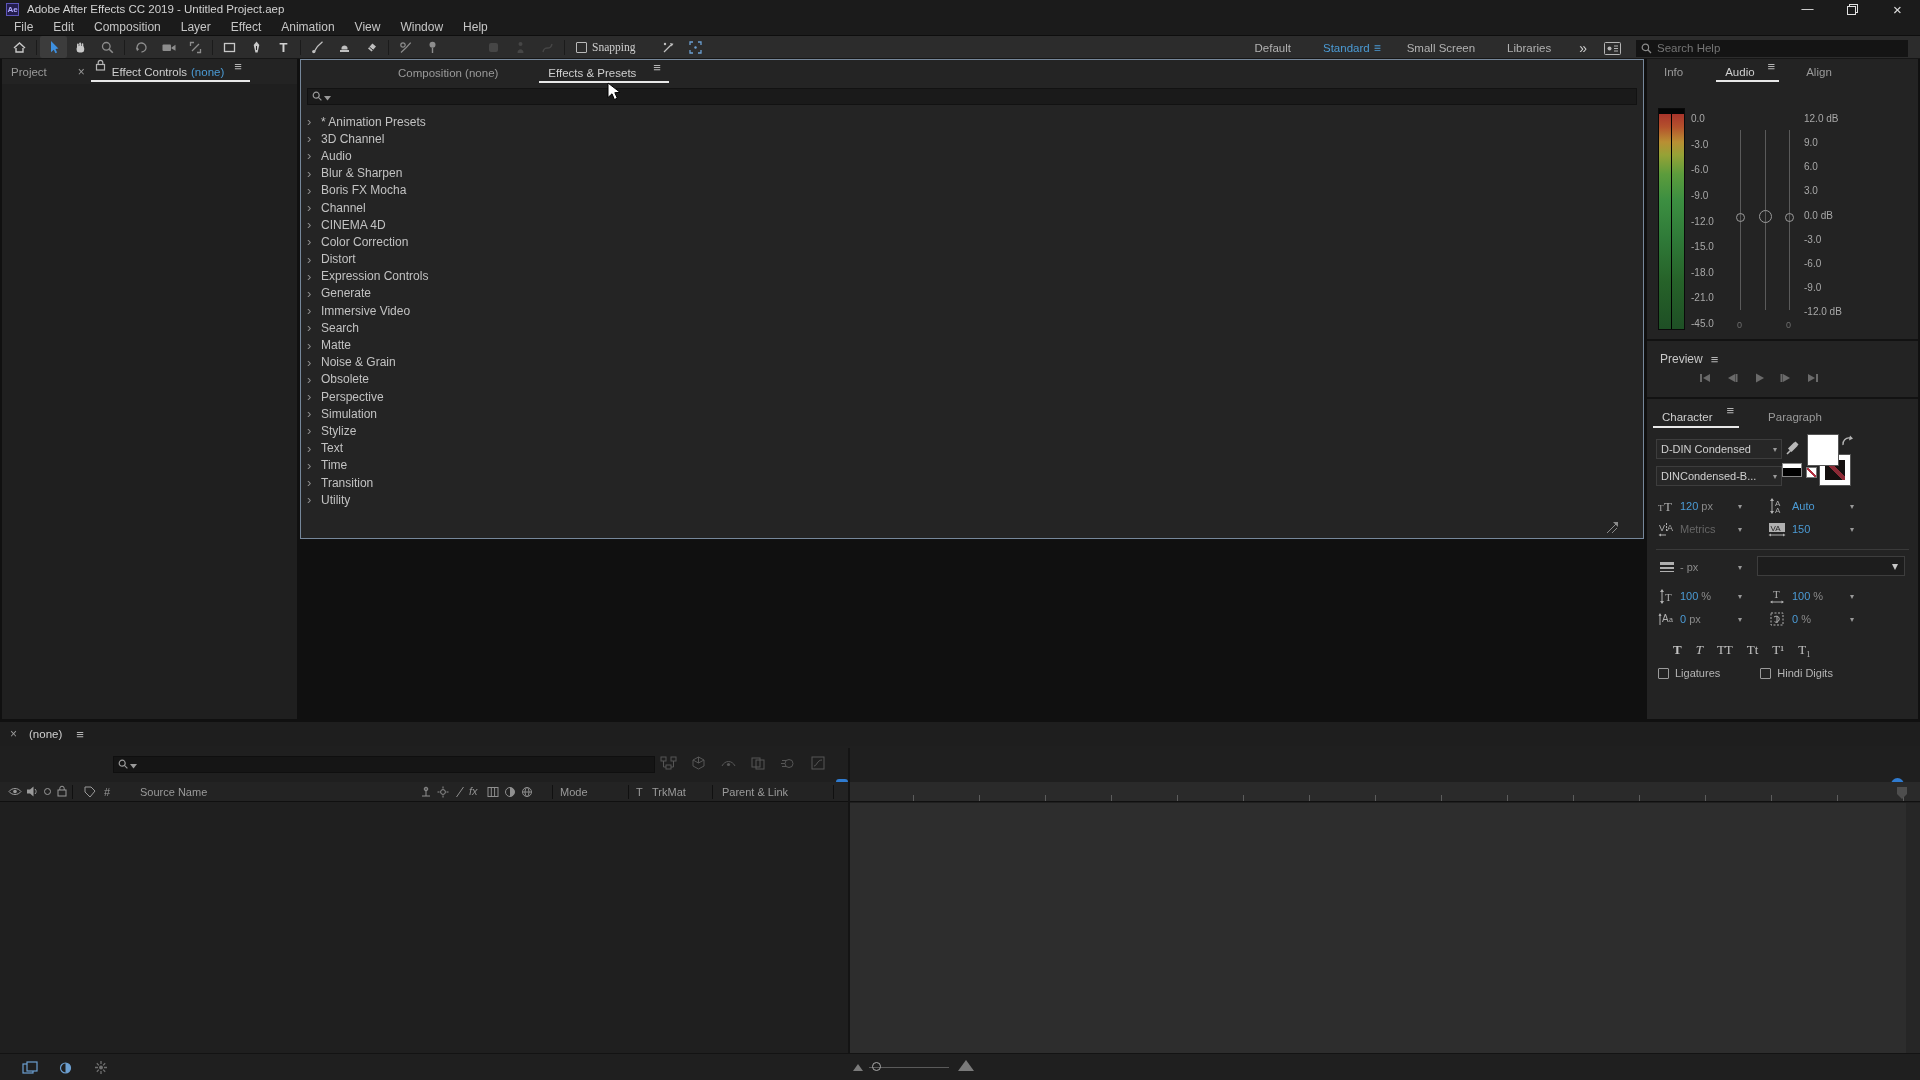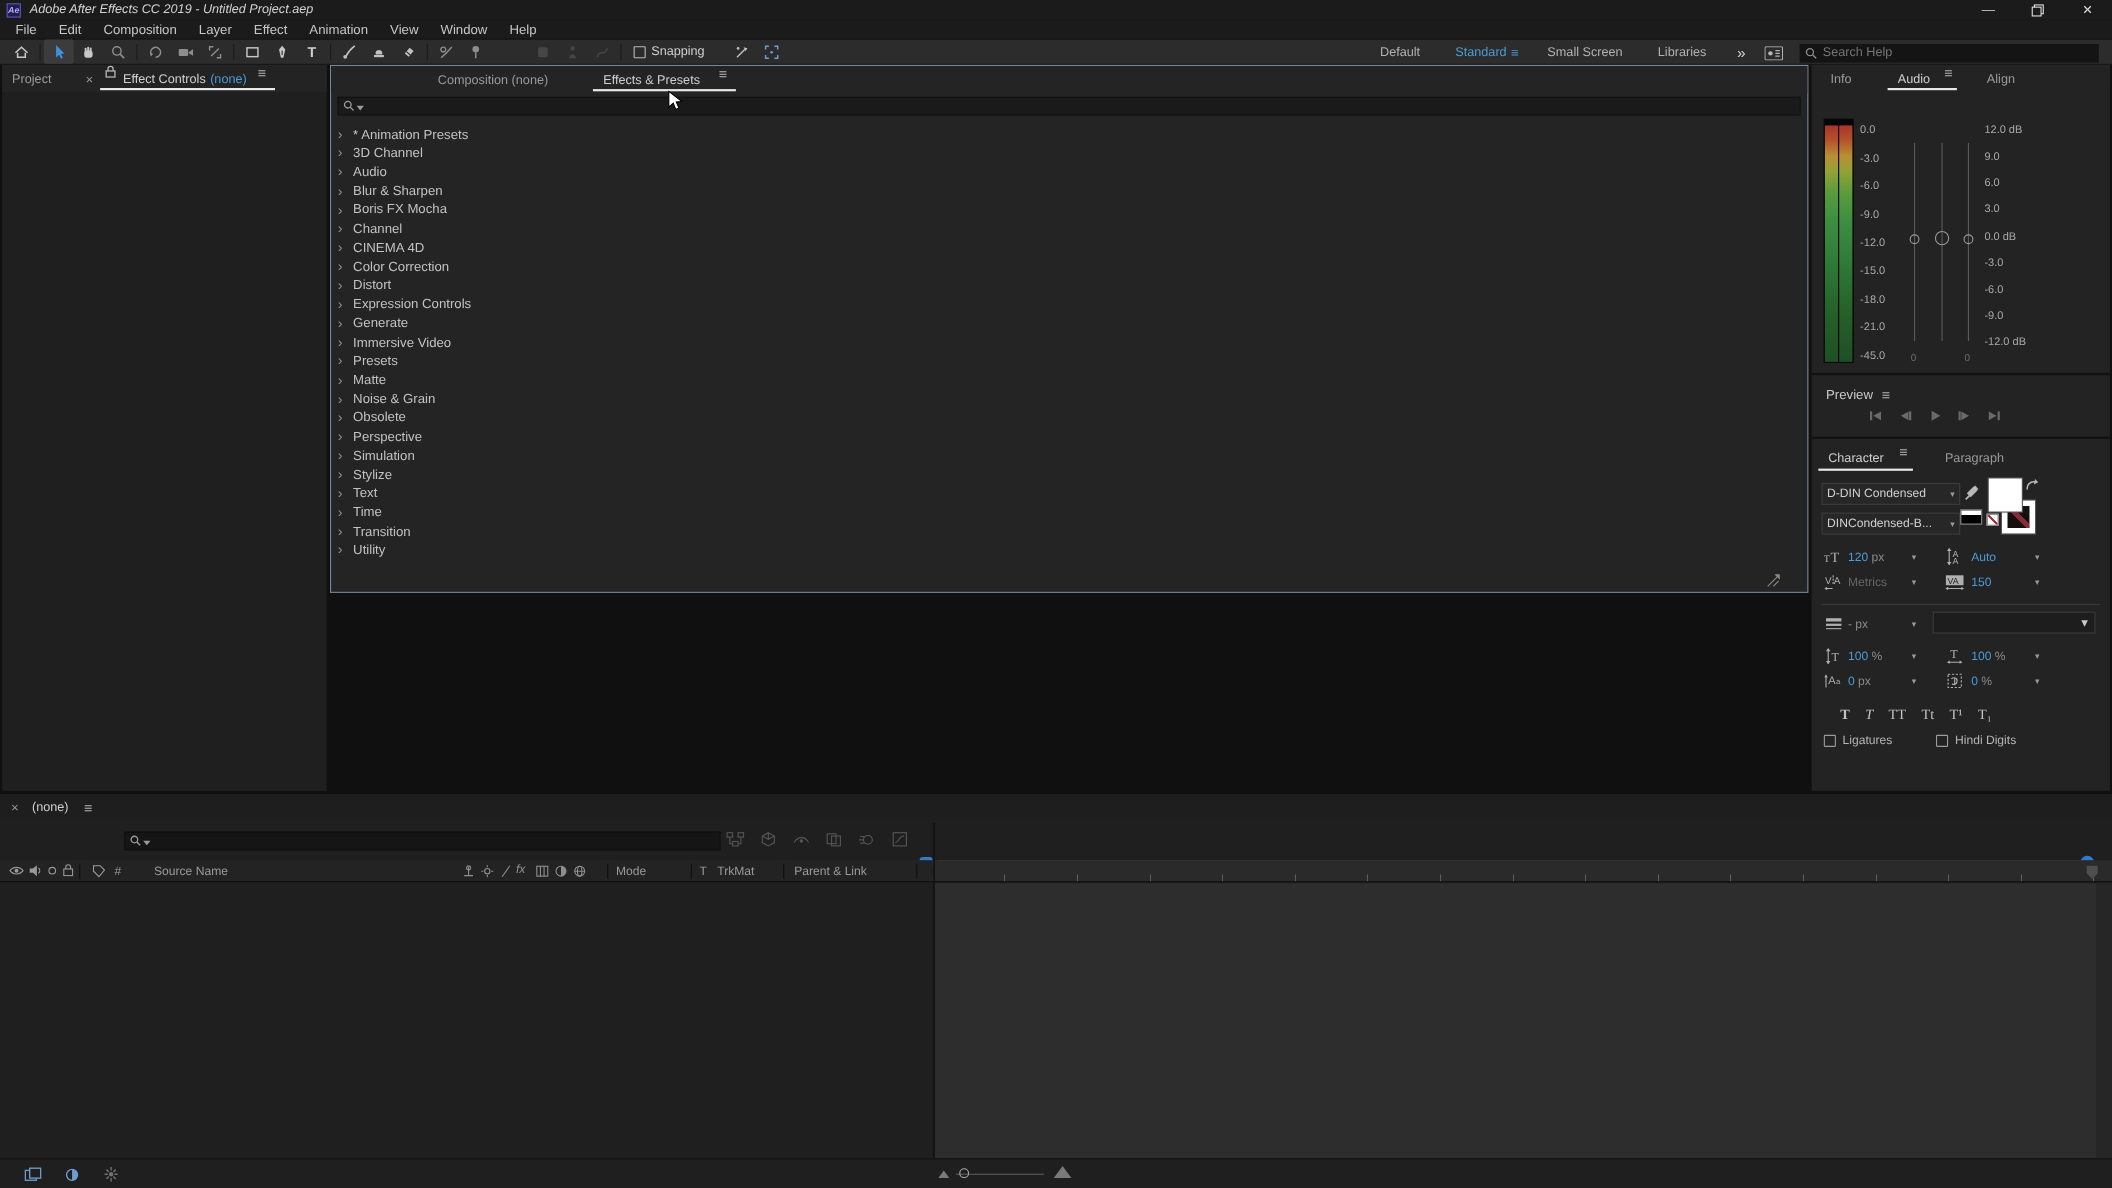--- a/index.html
+++ b/index.html
@@ -7,39 +7,39 @@
 body {
   background:#101010; color:#c8c8c8;
   font-family:"Liberation Sans","DejaVu Sans",sans-serif;
   font-size:12px; overflow:hidden; position:relative;
   -webkit-font-smoothing:antialiased;
 }
 .abs { position:absolute; }
 svg { display:block; }
 
 
-.titlebar { position:absolute; left:0; top:0; width:1920px; height:18px; background:#1b1b1b; display:flex; align-items:center;font-style:italic; }
+.titlebar { position:absolute; left:0; top:0; width:1920px; height:18px; background:#1b1b1b; display:flex; align-items:center; }
 .ae-badge { width:13px; height:13px; margin:0 8px 0 6px; background:#241e4e; border:1px solid #5c55b8; color:#b2acff; font-size:8px; font-weight:bold; display:flex; align-items:center; justify-content:center; }
 .title-text { font-size:11.5px; color:#d2d2d2; }
 .win-controls { margin-left:auto; display:flex; height:100%; }
 .win-btn { width:45px; height:100%; display:flex; align-items:center; justify-content:center; color:#e0e0e0; font-size:12px; }
 .win-btn.close-btn { font-size:15px; }
 
 
 .menubar { position:absolute; left:0; top:18px; width:1920px; height:17px; background:#1b1b1b; display:flex; align-items:center; padding-left:4px; }
 .menu-item { padding:0 10px; font-size:12px; color:#c6c6c6; }
 
 
 .toolbar { position:absolute; left:0; top:35px; width:1920px; height:24px; background:#2c2c2c; border-top:1px solid #0e0e0e; border-bottom:1px solid #161616; display:flex; align-items:center; padding-left:6px; }
 .tool { width:27px; height:22px; display:flex; align-items:center; justify-content:center; border-radius:2px; }
 .tool.active { background:#3c3c3c; }
 .tsep { width:1px; height:15px; background:#1b1b1b; margin:0 3px; }
 .text-tool-glyph { font-size:13px; color:#cfcfcf; font-weight:bold; }
 .snap-box { width:11px; height:11px; border:1px solid #b9b9b9; border-radius:1px; margin:0 5px 0 8px; }
-.snap-label { font-size:11.5px; color:#cfcfcf; margin-right:20px; }
+.snap-label { font-size:11.5px; color:#cfcfcf; margin-right:20px;font-family:Liberation Serif, serif; }
 .toolbar-right { position:absolute; right:12px; top:0; height:24px; display:flex; align-items:center; }
 .ws-label { margin:0 16px; font-size:11.5px; color:#b2b2b2; }
 .ws-label.active { color:#4b9bd5; margin-right:4px; }
 .ws-menu-glyph { color:#4b9bd5; font-size:12px; margin-right:10px; }
 .ws-overflow { color:#cfcfcf; font-size:14px; margin:0 12px; }
 .help-search { width:272px; height:17px; background:#141414; display:flex; align-items:center; padding:0 5px; margin-left:10px; }
 .help-search input { background:transparent; border:none; outline:none; color:#9a9a9a; font-size:11.5px; width:230px; margin-left:5px; font-family:inherit; }
 
 
 .panel { position:absolute; background:#232323; }
@@ -391,21 +391,21 @@
     <div class="fx-row">
         <span class="fx-chev">›</span>
         <span class="fx-label">Generate</span>
       </div>
     <div class="fx-row">
         <span class="fx-chev">›</span>
         <span class="fx-label">Immersive Video</span>
       </div>
     <div class="fx-row">
         <span class="fx-chev">›</span>
-        <span class="fx-label">Presets</span>
+        <span class="fx-label">Search</span>
       </div>
     <div class="fx-row">
         <span class="fx-chev">›</span>
         <span class="fx-label">Matte</span>
       </div>
     <div class="fx-row">
         <span class="fx-chev">›</span>
         <span class="fx-label">Noise &amp; Grain</span>
       </div>
     <div class="fx-row">

